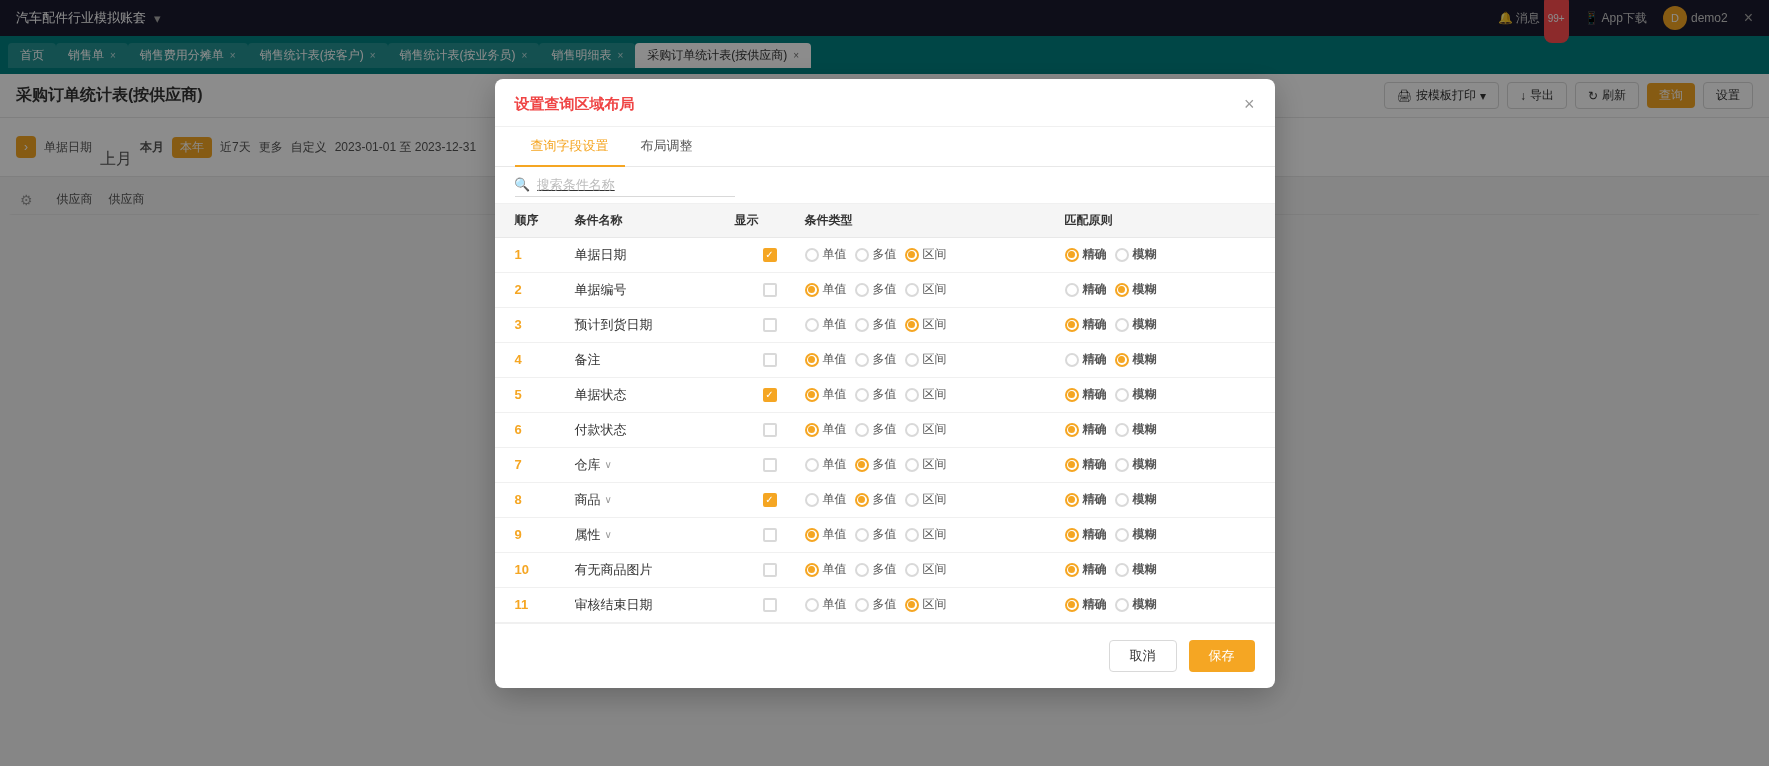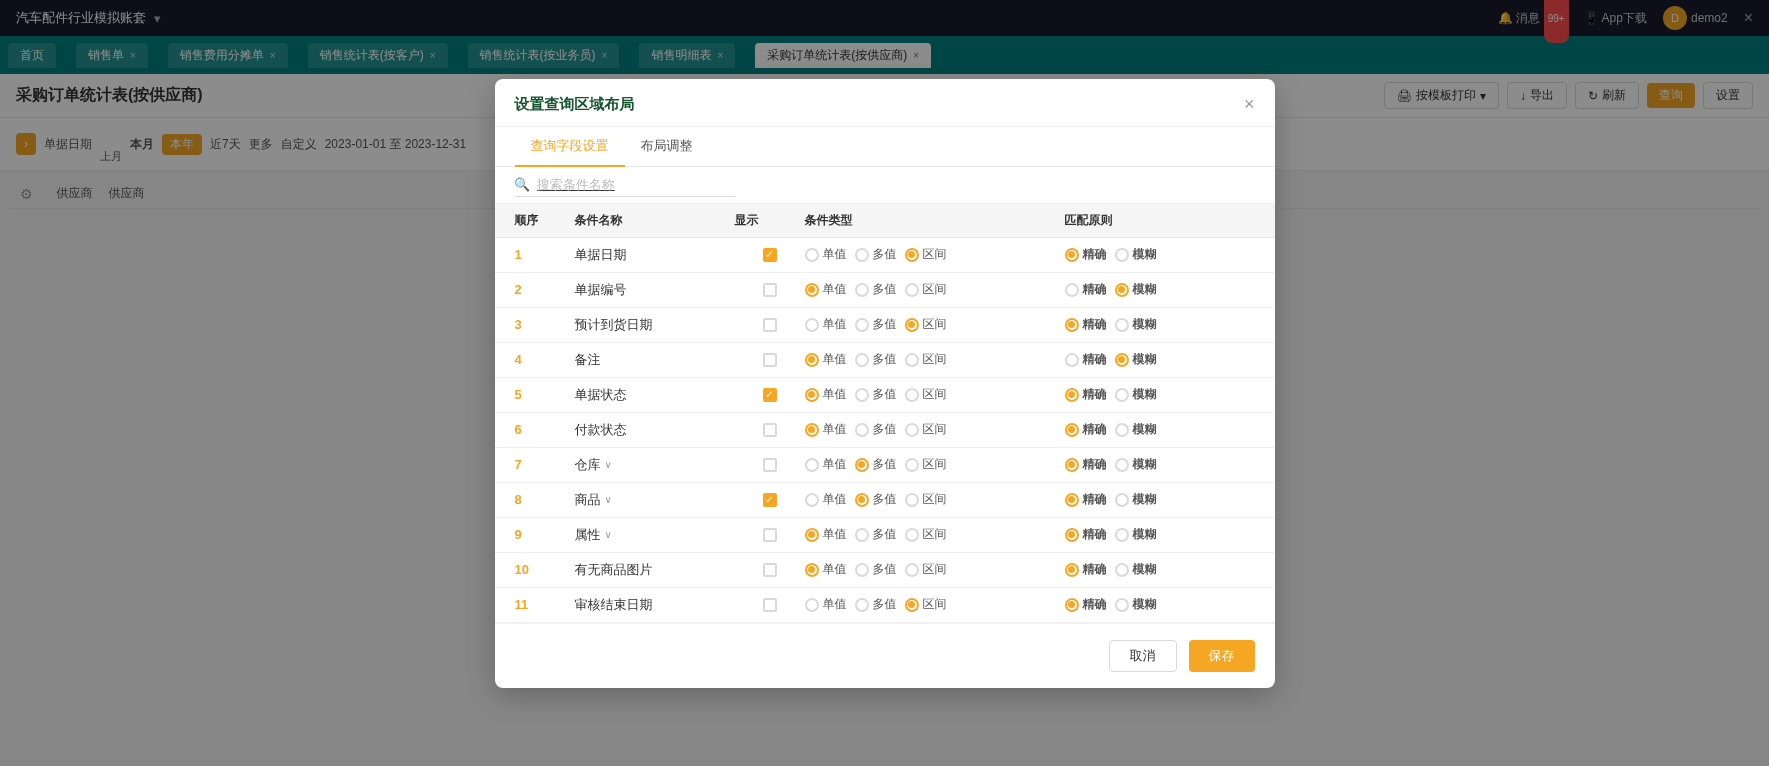--- a/index.html
+++ b/index.html
@@ -28,21 +28,21 @@
     }
     .close-x { color: #aaa; cursor: pointer; font-size: 16px; }
 
     
     .tab-bar {
       background: #008080;
       height: 38px;
       display: flex;
       align-items: center;
       padding: 0 8px;
-      gap: 20px;
+      gap: 0;
     }
     .tab-item {
       background: rgba(255,255,255,0.15);
       color: #fff;
       padding: 4px 12px;
       border-radius: 4px 4px 0 0;
       font-size: 12px;
       cursor: pointer;
       display: flex;
       align-items: center;
@@ -145,21 +145,21 @@
       flex-direction: column;
       box-shadow: 0 8px 32px rgba(0,0,0,0.25);
     }
     .dialog-header {
       padding: 16px 20px 12px;
       border-bottom: 1px solid #f0f0f0;
       display: flex;
       align-items: center;
       justify-content: space-between;
     }
-    .dialog-title { font-size: 15px; font-weight: bold; color: #14532d; }
+    .dialog-title { font-size: 15px; font-weight: bold; color: #ef4444; }
     .dialog-close { cursor: pointer; color: #999; font-size: 18px; line-height: 1; }
 
     
     .dialog-tabs {
       display: flex;
       padding: 0 20px;
       border-bottom: 1px solid #e8e8e8;
       gap: 0;
     }
     .dialog-tab {
@@ -347,21 +347,21 @@
       <span>刷新</span>
     </button>
     <button class="btn-primary-orange">查询</button>
     <button class="btn-action">设置</button>
   </div>
 </div>
 
 <div class="filter-bar">
   <button class="filter-toggle">›</button>
   <span class="filter-label">单据日期</span>
-  <span style="font-size:11px;color:#555;cursor:pointer;margin-top:25px;">上月</span>
+  <span style="font-size:16px;color:#555;cursor:pointer;margin-top:25px;">上月</span>
   <span style="font-size:12px;color:#555;cursor:pointer;font-weight:bold;">本月</span>
   <span class="filter-chip">本年</span>
   <span style="font-size:12px;color:#555;cursor:pointer;">近7天</span>
   <span style="font-size:12px;color:#555;cursor:pointer;">更多</span>
   <span style="font-size:12px;color:#555;cursor:pointer;">自定义</span>
   <span class="filter-date">2023-01-01 至 2023-12-31</span>
 </div>
 
 <div class="main-content">
   <div class="table-container">

